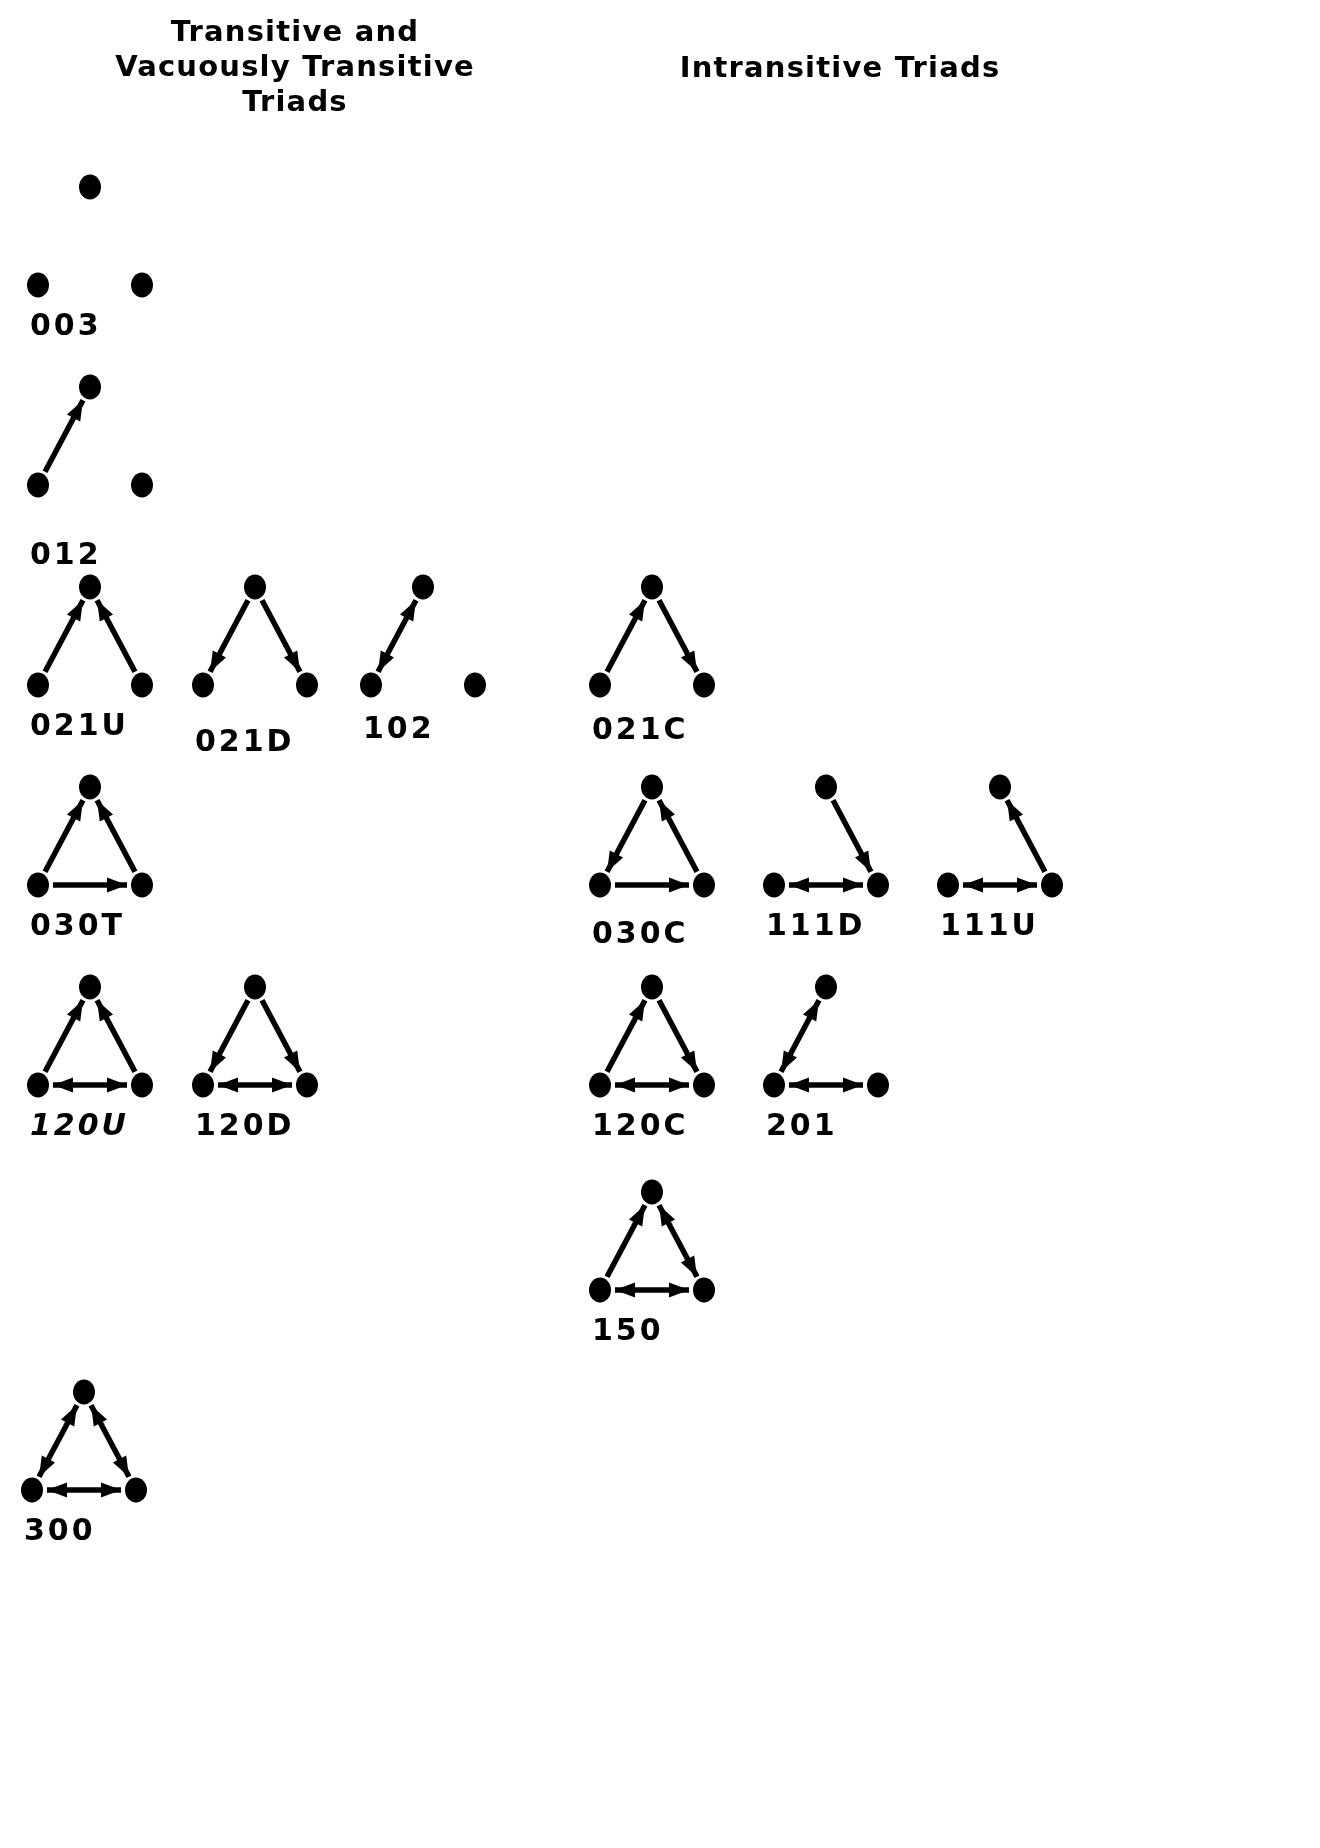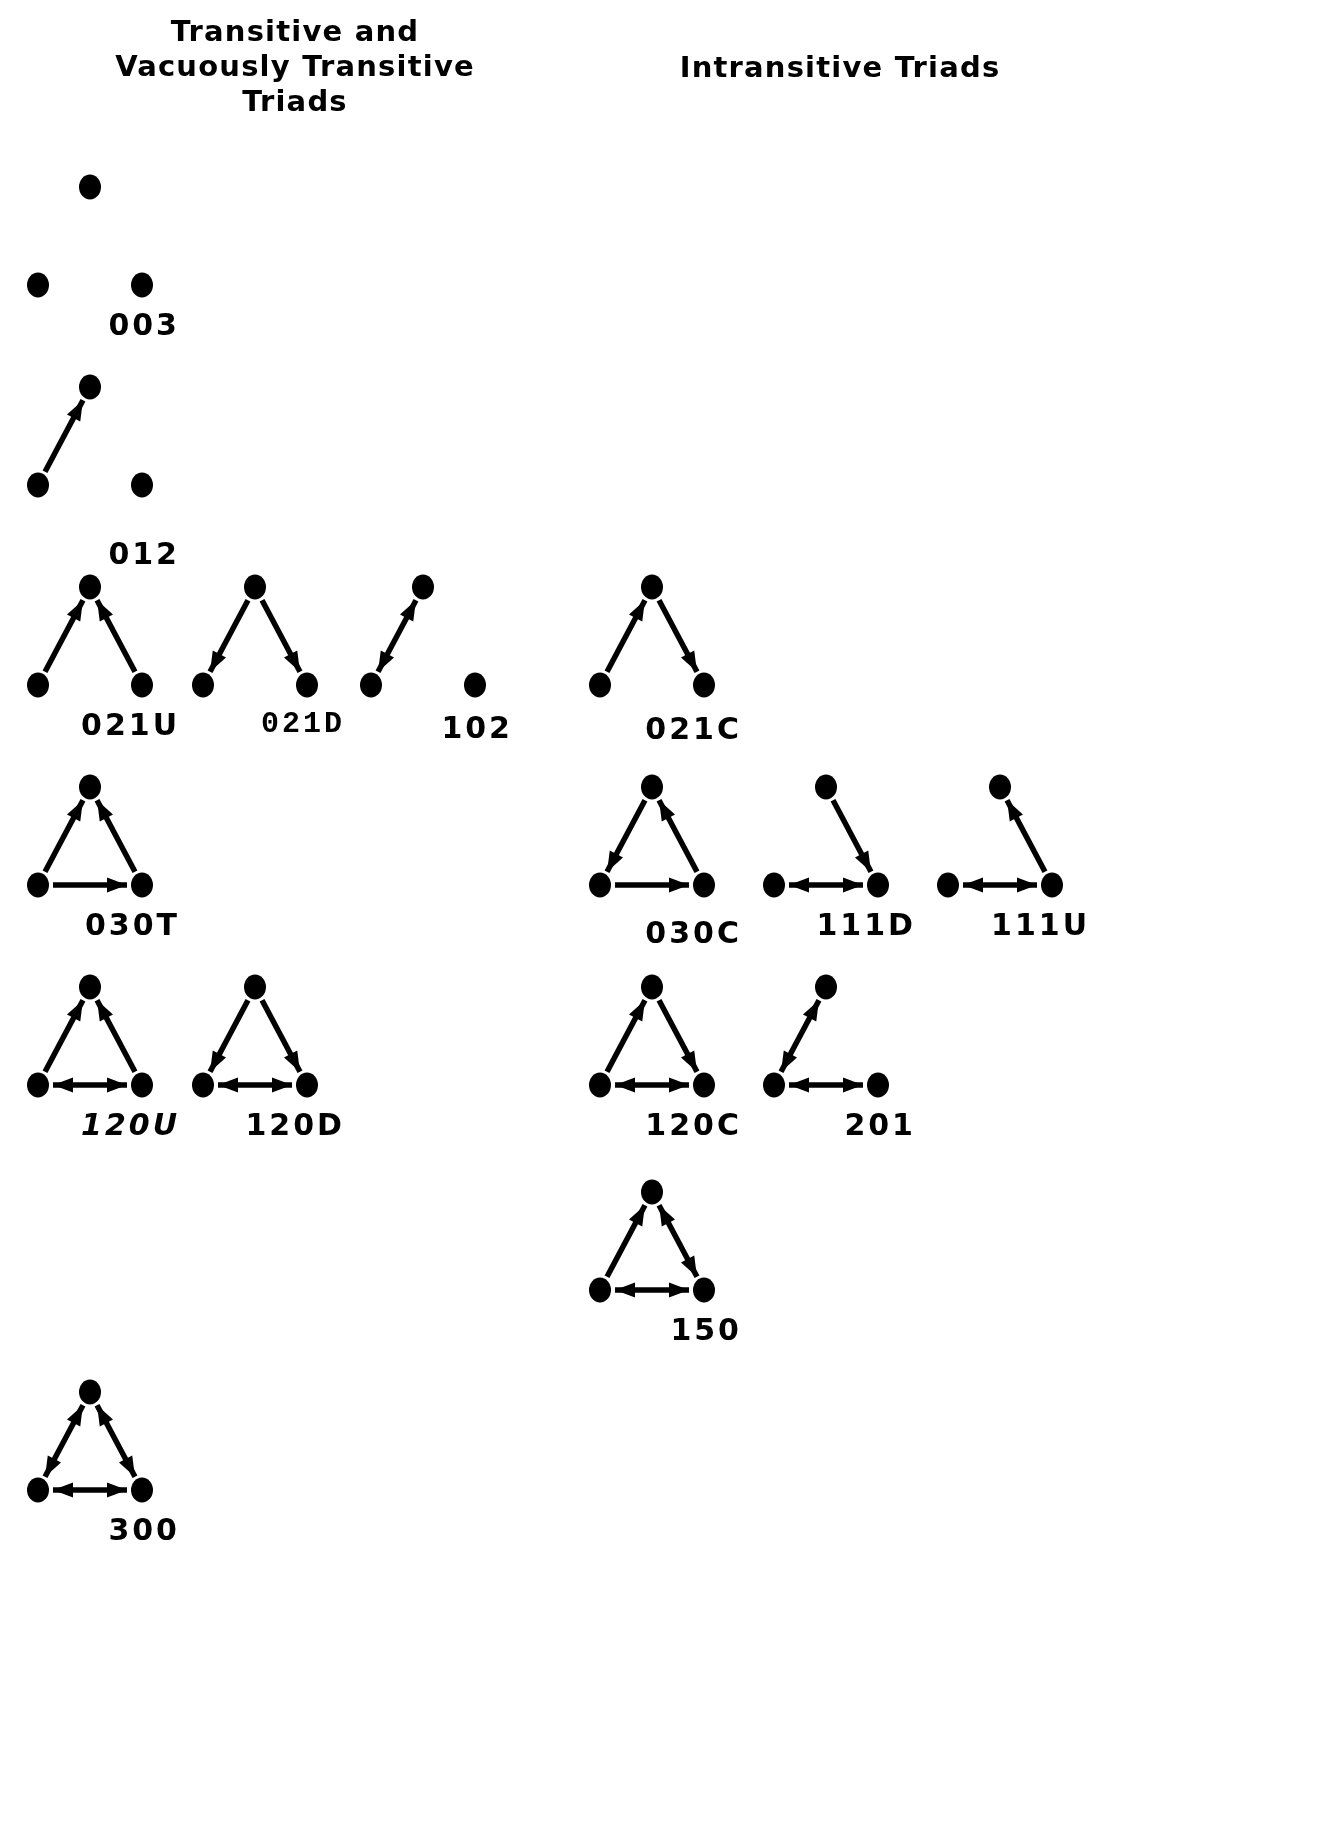--- a/index.html
+++ b/index.html
@@ -21,21 +21,21 @@
     white-space:pre-line;
   }
   #hdr-left{left:30px;top:14px;width:530px;}
   #hdr-right{left:560px;top:50px;width:560px;}
 
   .triad{position:absolute;}
   .triad svg{display:block;overflow:visible;}
   .triad-label{
     position:absolute;
     left:0;width:100%;
-    text-align:right;
+    text-align:left;
     font-family:"DejaVu Sans", sans-serif;
     font-weight:700;
     font-size:30px;
     letter-spacing:3px;
     color:#000;
     white-space:nowrap;
   }
 </style>
 </head>
 <body>
@@ -88,21 +88,21 @@
         <g>
           <line x1="15.030737103490255" y1="96.74976468957605" x2="52.96926289650975" y2="25.250235310423943" stroke="#000000" stroke-width="5.5" stroke-linecap="butt"></line>
           <polygon points="15.030737103490255,96.74976468957605 17.77993558626529,75.56741572393234 31.030170896689235,82.5981528274226" fill="#000000"></polygon>
           <line x1="67.03073710349025" y1="25.250235310423943" x2="104.96926289650975" y2="96.74976468957605" stroke="#000000" stroke-width="5.5" stroke-linecap="butt"></line>
           <polygon points="104.96926289650975,96.74976468957605 88.96982910331077,82.5981528274226 102.2200644137347,75.56741572393234" fill="#000000"></polygon>
         </g>
         <ellipse cx="60" cy="12" rx="11" ry="12.5" fill="#000000"></ellipse>
         <ellipse cx="8" cy="110" rx="11" ry="12.5" fill="#000000"></ellipse>
         <ellipse cx="112" cy="110" rx="11" ry="12.5" fill="#000000"></ellipse>
       </svg>
-      <div class="triad-label" style="top: 132px; font-family: Liberation Mono, monospace;">021D</div>
+      <div class="triad-label" style="top: 148px;">021D</div>
     </div>
     <div class="triad" style="left: 363px; top: 575px; width: 150px; height: 175px;">
       <svg width="150" height="135" viewBox="0 0 150 135">
         <g>
           <line x1="15.030737103490255" y1="96.74976468957605" x2="52.96926289650975" y2="25.250235310423943" stroke="#000000" stroke-width="5.5" stroke-linecap="butt"></line>
           <polygon points="52.96926289650975,25.250235310423943 50.22006441373471,46.43258427606766 36.969829103310765,39.401847172577405" fill="#000000"></polygon>
           <polygon points="15.030737103490255,96.74976468957605 17.77993558626529,75.56741572393234 31.030170896689235,82.5981528274226" fill="#000000"></polygon>
         </g>
         <ellipse cx="60" cy="12" rx="11" ry="12.5" fill="#000000"></ellipse>
         <ellipse cx="8" cy="110" rx="11" ry="12.5" fill="#000000"></ellipse>
@@ -264,21 +264,21 @@
           <line x1="23" y1="110" x2="97" y2="110" stroke="#000000" stroke-width="5.5" stroke-linecap="butt"></line>
           <polygon points="97,110 77,117.5 77,102.5" fill="#000000"></polygon>
           <polygon points="23,110 43,102.5 43,117.5" fill="#000000"></polygon>
         </g>
         <ellipse cx="60" cy="12" rx="11" ry="12.5" fill="#000000"></ellipse>
         <ellipse cx="8" cy="110" rx="11" ry="12.5" fill="#000000"></ellipse>
         <ellipse cx="112" cy="110" rx="11" ry="12.5" fill="#000000"></ellipse>
       </svg>
       <div class="triad-label" style="top: 132px;">150</div>
     </div>
-    <div class="triad" style="left: 30px; top: 1380px; width: 150px; height: 175px;">
+    <div class="triad" style="left: 24px; top: 1380px; width: 150px; height: 175px;">
       <svg width="150" height="135" viewBox="0 0 150 135">
         <g>
           <line x1="15.030737103490255" y1="96.74976468957605" x2="52.96926289650975" y2="25.250235310423943" stroke="#000000" stroke-width="5.5" stroke-linecap="butt"></line>
           <polygon points="52.96926289650975,25.250235310423943 50.22006441373471,46.43258427606766 36.969829103310765,39.401847172577405" fill="#000000"></polygon>
           <polygon points="15.030737103490255,96.74976468957605 17.77993558626529,75.56741572393234 31.030170896689235,82.5981528274226" fill="#000000"></polygon>
           <line x1="67.03073710349025" y1="25.250235310423943" x2="104.96926289650975" y2="96.74976468957605" stroke="#000000" stroke-width="5.5" stroke-linecap="butt"></line>
           <polygon points="104.96926289650975,96.74976468957605 88.96982910331077,82.5981528274226 102.2200644137347,75.56741572393234" fill="#000000"></polygon>
           <polygon points="67.03073710349025,25.250235310423943 83.03017089668923,39.401847172577405 69.7799355862653,46.43258427606766" fill="#000000"></polygon>
           <line x1="23" y1="110" x2="97" y2="110" stroke="#000000" stroke-width="5.5" stroke-linecap="butt"></line>
           <polygon points="97,110 77,117.5 77,102.5" fill="#000000"></polygon>

